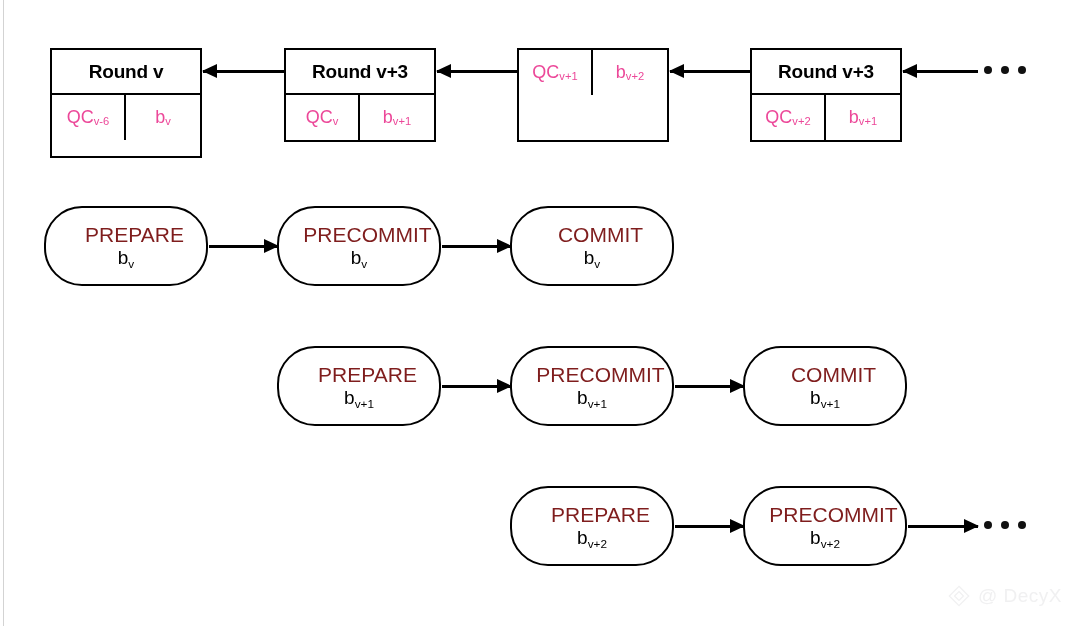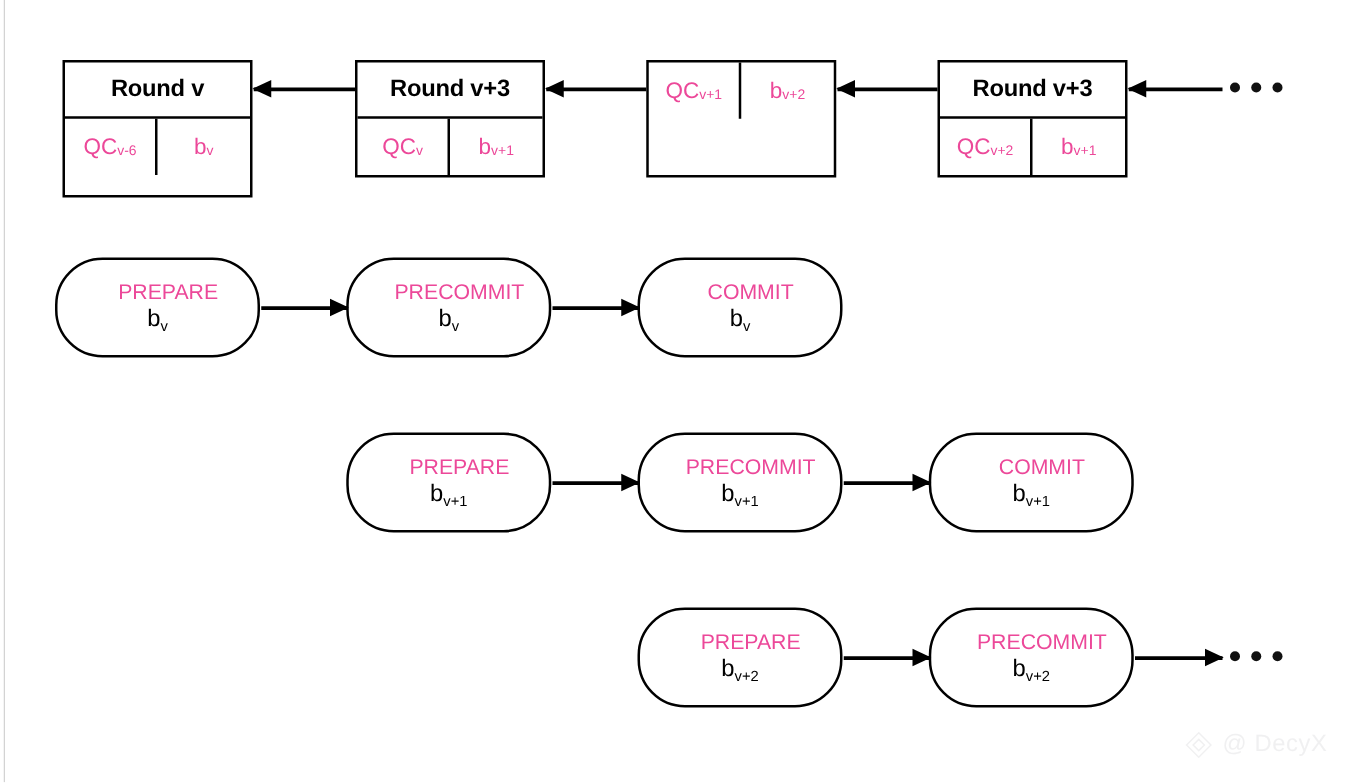--- a/index.html
+++ b/index.html
@@ -77,22 +77,22 @@
     border: 2px solid #000;
     border-radius: 38px;
     background: #fff;
     display: flex;
     flex-direction: column;
     align-items: center;
     justify-content: center;
     gap: 2px;
   }
   .phase-title {
-    font-size: 17px;
-    color: #ec4899;
+    font-size: 21px;
+    color: #7f1d1d;
     line-height: 1.1;
     white-space: nowrap;
     margin-left: 17px;
   }
   .phase-sub {
     font-size: 19px;
     font-weight: normal;
     color: #000;
     line-height: 1.1;
     white-space: nowrap;

